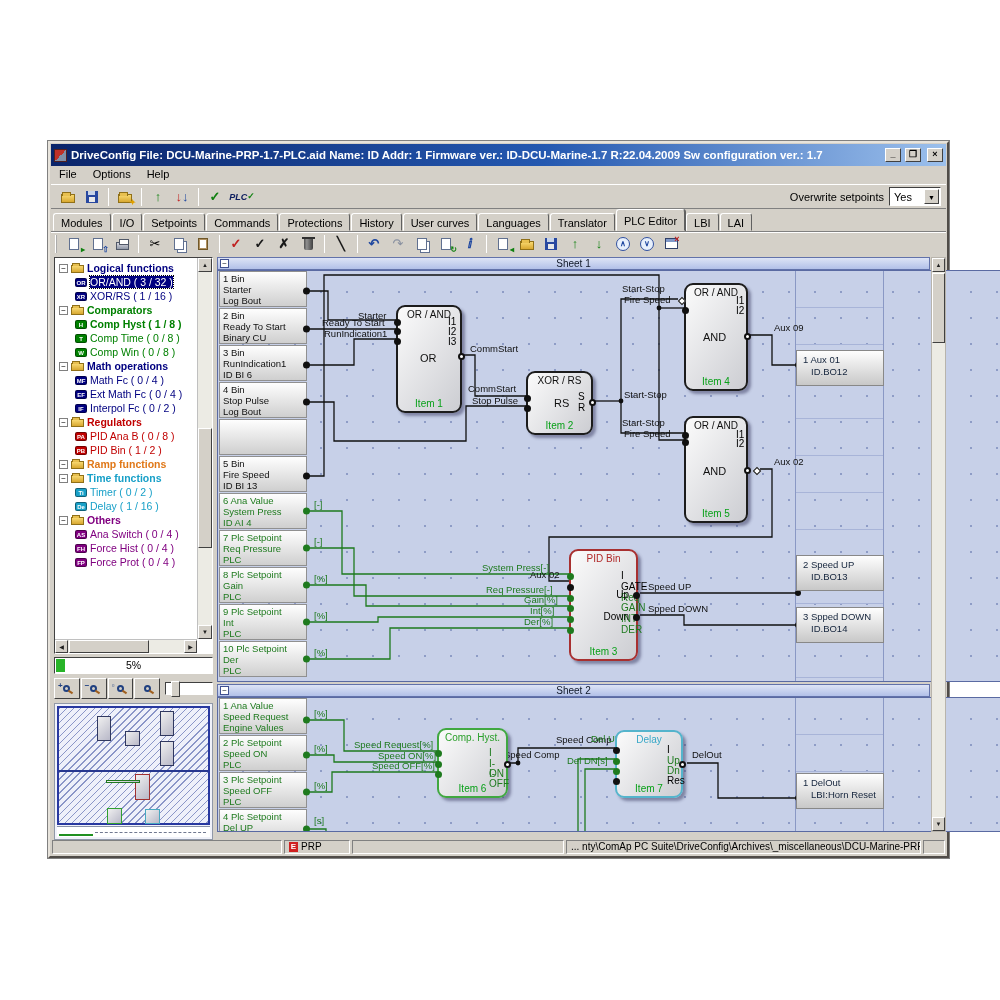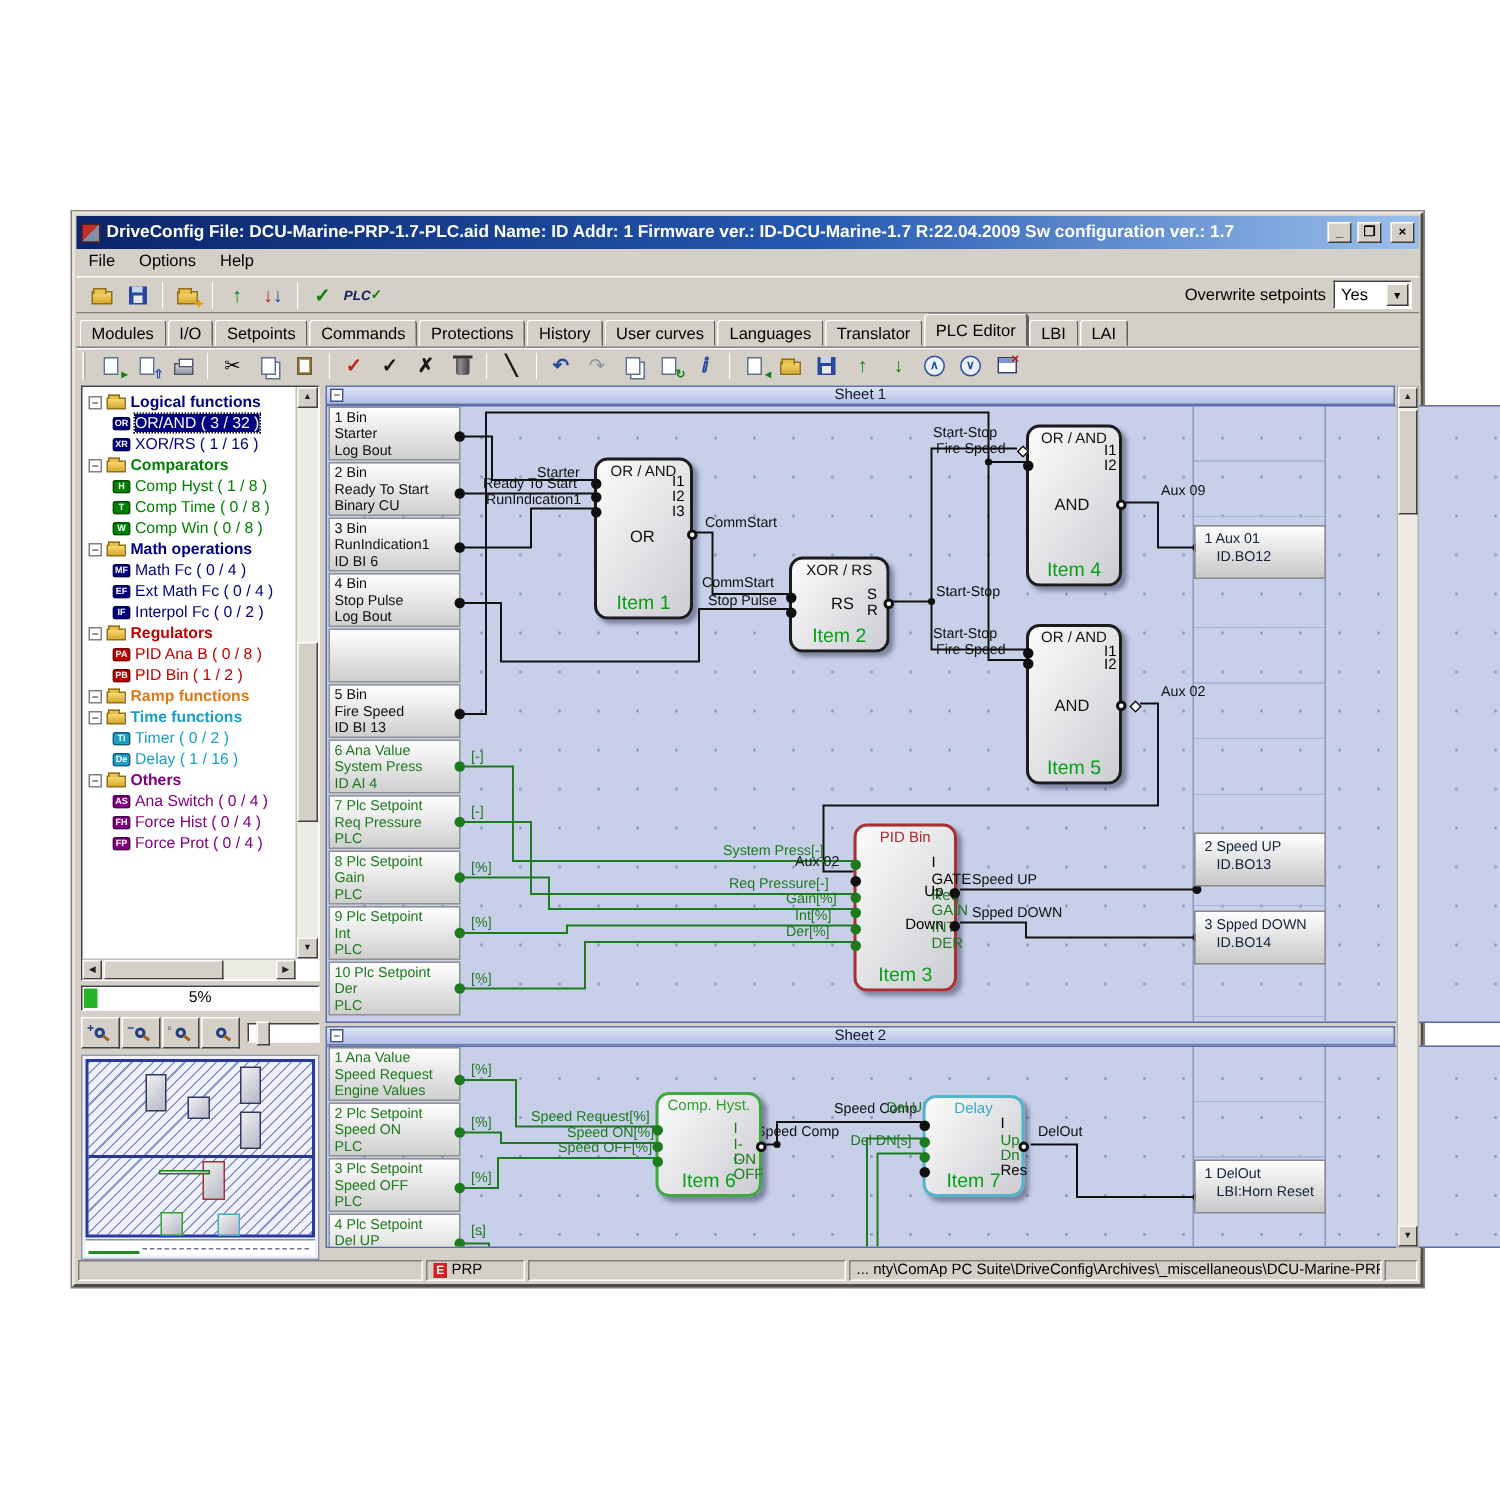--- a/index.html
+++ b/index.html
@@ -115,21 +115,21 @@
   .rrow div{height:11px;}
   .rport{position:absolute;left:85px;width:7px;height:7px;border-radius:50%;transform:translateY(-50%);z-index:3;}
   .obox{position:absolute;left:578px;width:88px;height:36px;background:linear-gradient(#fefefe,#c8c8c8);
     border:1px solid #888;font-size:9.5px;line-height:12px;padding:3px 0 0 6px;color:#14243c;z-index:2;white-space:nowrap;}
   .obox .sub{padding-left:8px;}
   .wlab{position:absolute;font-size:9.5px;line-height:10px;white-space:nowrap;z-index:2;}
   
   .blk{position:absolute;border-radius:9px;background:linear-gradient(125deg,#fbfbfb,#cccdd2);
     border:2px solid #1c1c1c;box-shadow:3px 3px 3px rgba(40,40,80,.45);z-index:4;font-size:10px;}
   .blk .t{position:absolute;top:2px;left:0;right:0;text-align:center;font-size:10px;color:#101010;}
-  .blk .nm{position:absolute;bottom:2px;left:0;right:0;text-align:center;color:#08a018;font-size:13px;}
+  .blk .nm{position:absolute;bottom:2px;left:0;right:0;text-align:center;color:#08a018;font-size:10px;}
   .blk .op{position:absolute;font-size:11px;color:#101010;}
   .blk.red{border-color:#a83030;}.blk.red .t{color:#b02828;}
   .blk.green{border-color:#40a840;}.blk.green .t{color:#2ca02c;}
   .blk.cyan{border-color:#54b4cc;}.blk.cyan .t{color:#38a8c8;}
   .pin{position:absolute;left:-4px;width:7px;height:7px;border-radius:50%;background:#101010;}
   .pin.g{background:#1e7a1e;}
   .pout{position:absolute;right:-5px;width:7px;height:7px;border:2px solid #101010;border-radius:50%;background:#fff;}
   .pdia{position:absolute;width:6px;height:6px;background:#fff;border:1.5px solid #101010;transform:rotate(45deg);}
   .inlab{position:absolute;left:7px;line-height:10px;margin-left:43px;}
   .outlab{position:absolute;right:7px;line-height:10px;}
@@ -329,21 +329,21 @@
         <div>
           <div class="tcat">
             <span class="expbox">−</span>
             <span class="mini-folder"></span>
             <span class="tlabel" style="color: rgb(0, 128, 0);">Comparators</span>
           </div>
           <div>
 
               <div class="titem">
                 <span class="ticon" style="background: rgb(0, 128, 0);">H</span>
-                <span class="tlabel2" style="color: rgb(0, 128, 0);">Comp Hyst ( 1 / 8 )</span>
+                <span class="tlabel2" style="color: rgb(0, 128, 0); font-weight: bold;">Comp Hyst ( 1 / 8 )</span>
               </div>
 
               <div class="titem">
                 <span class="ticon" style="background: rgb(0, 128, 0);">T</span>
                 <span class="tlabel2" style="color: rgb(0, 128, 0);">Comp Time ( 0 / 8 )</span>
               </div>
 
               <div class="titem">
                 <span class="ticon" style="background: rgb(0, 128, 0);">W</span>
                 <span class="tlabel2" style="color: rgb(0, 128, 0);">Comp Win ( 0 / 8 )</span>

